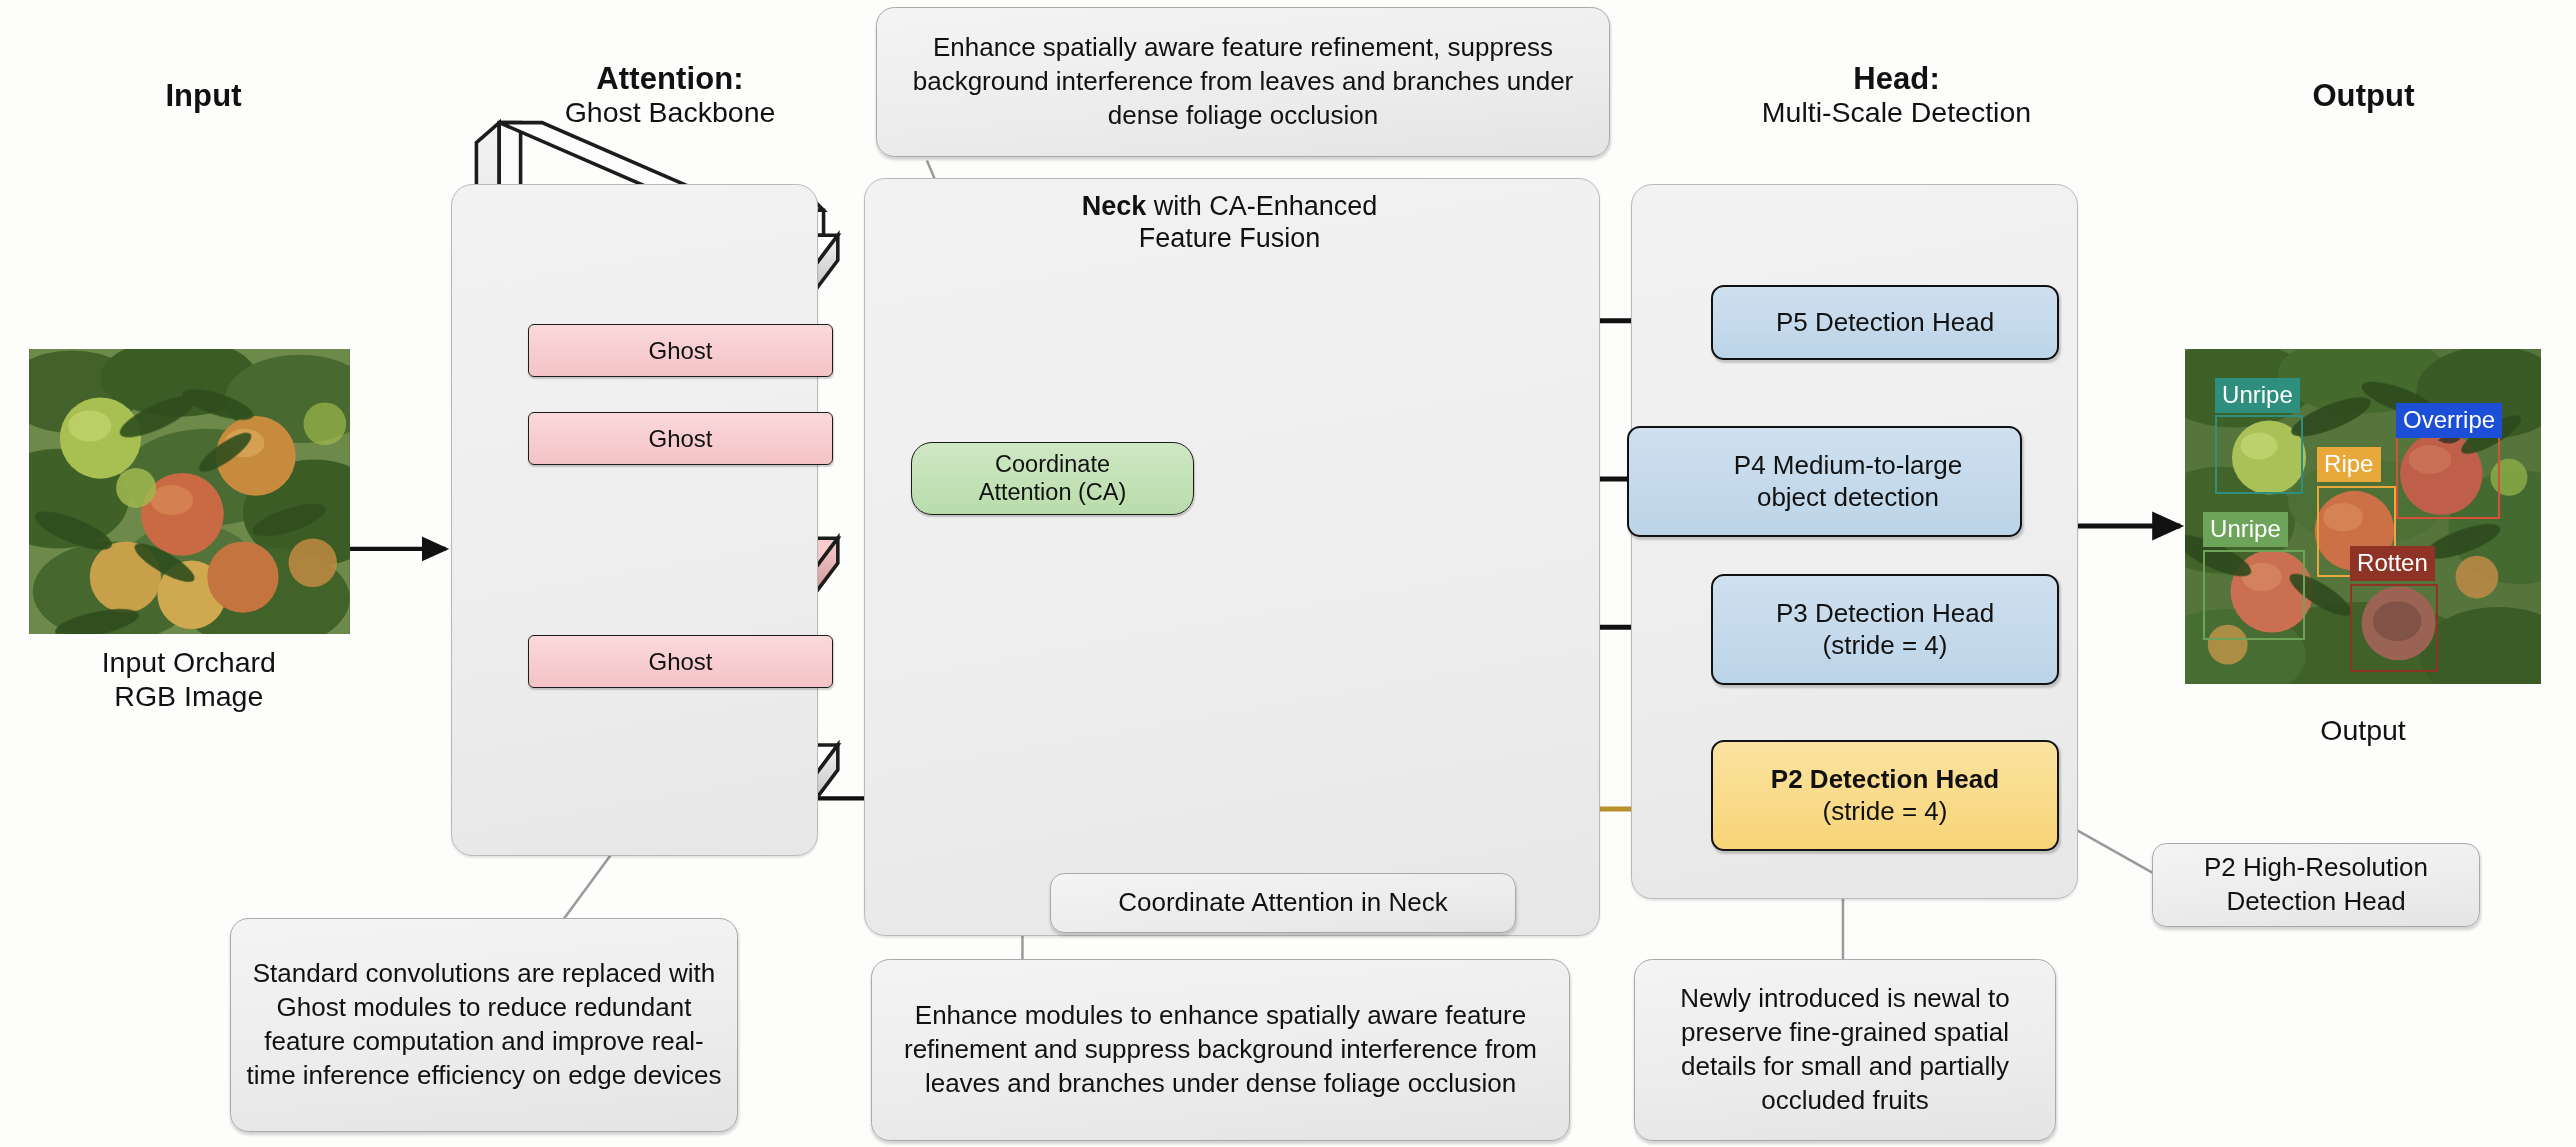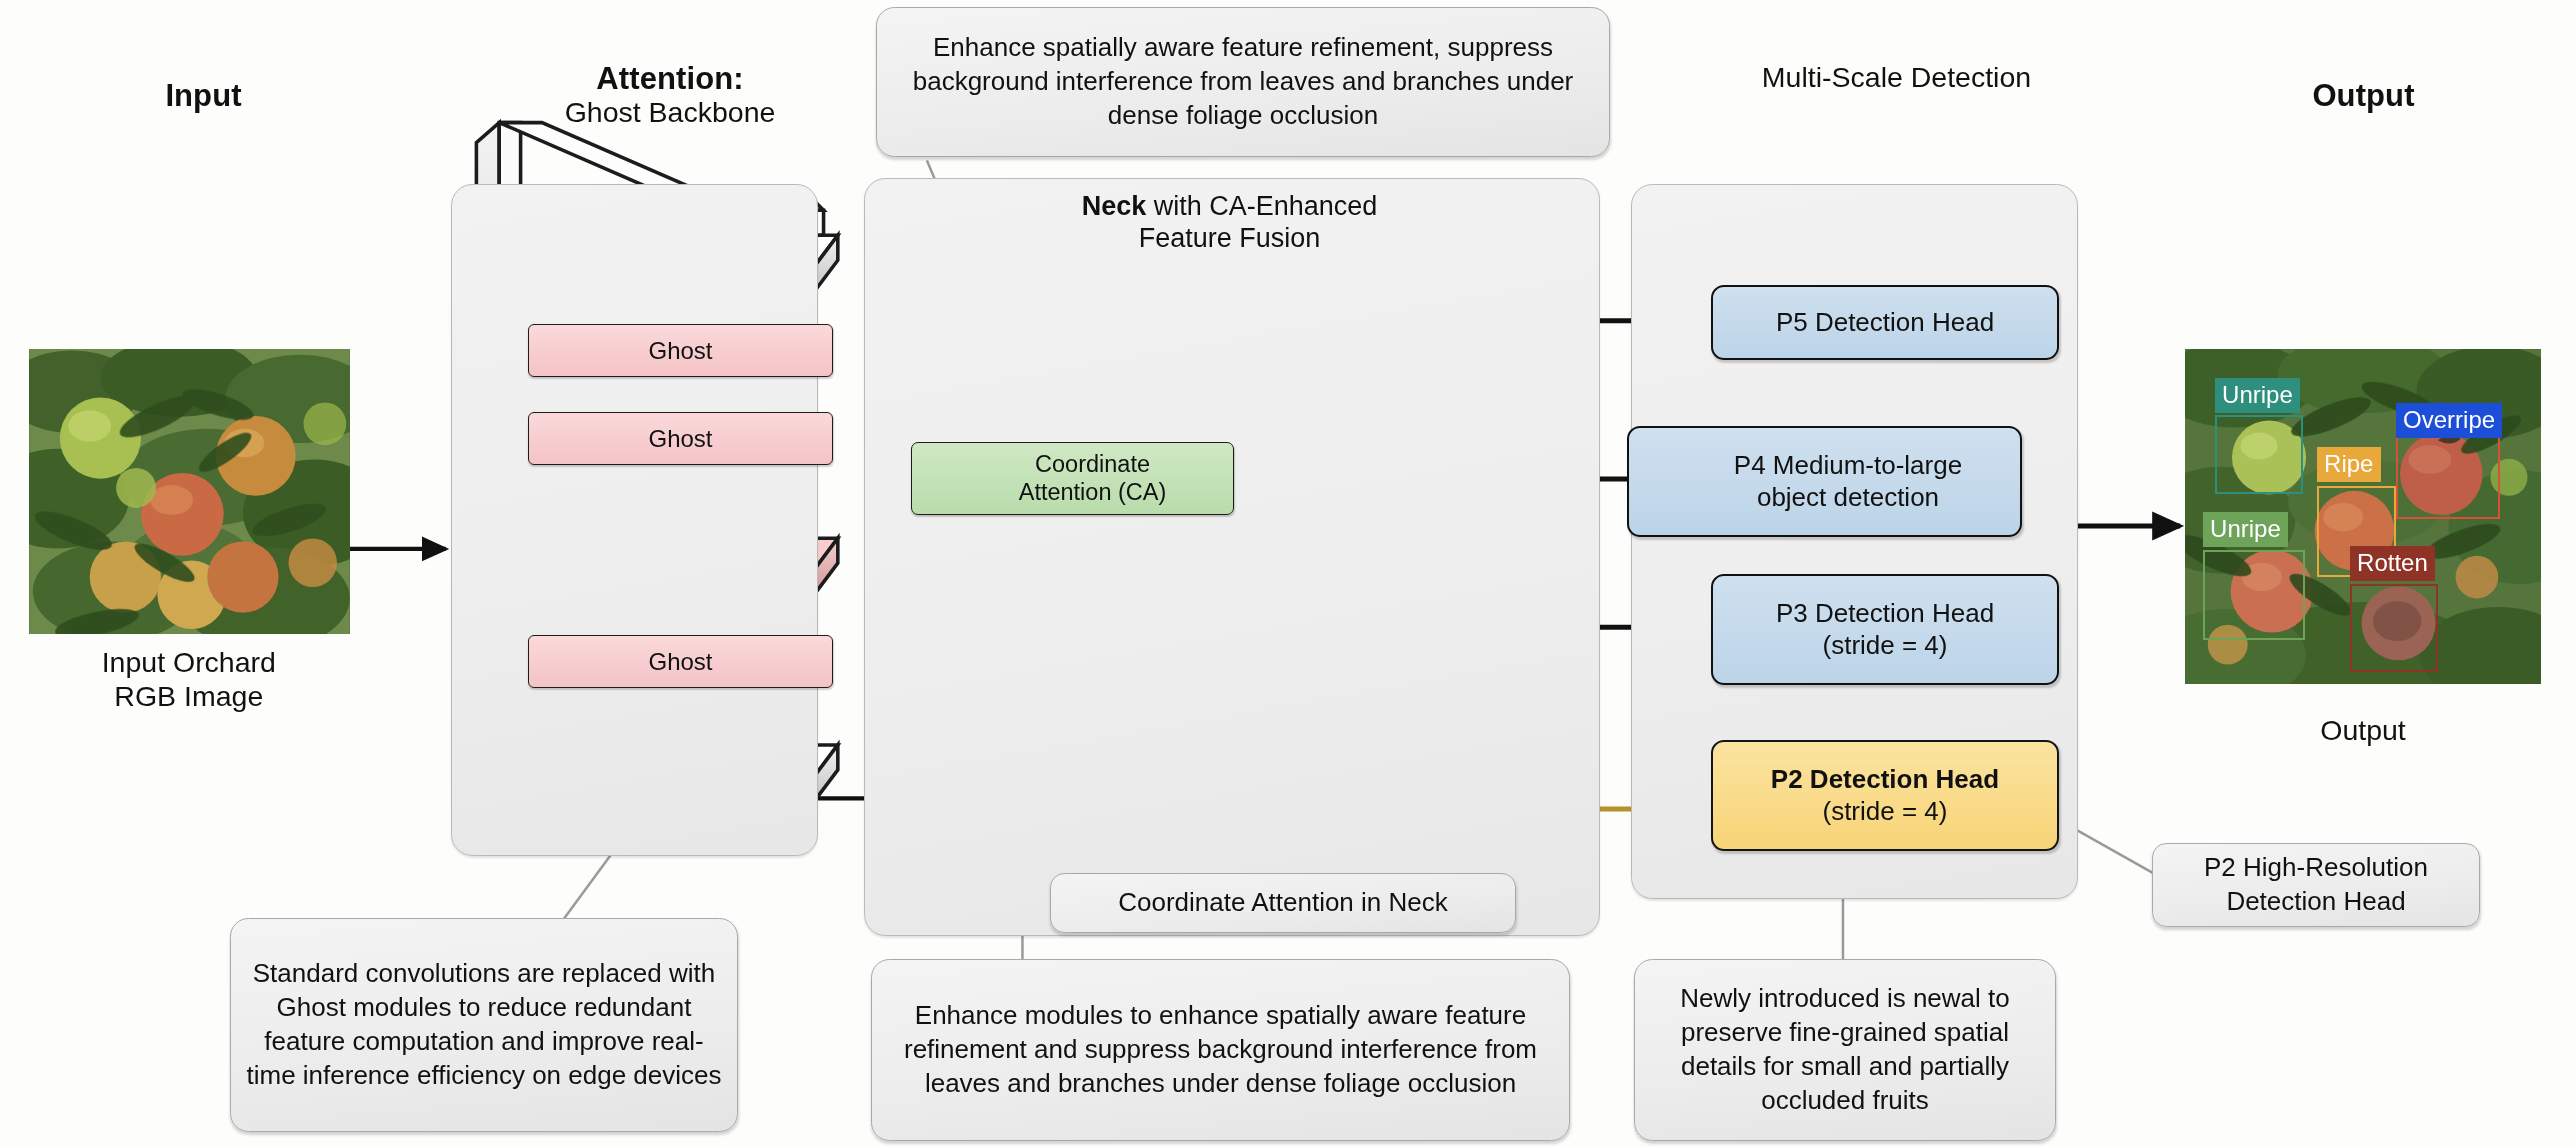--- a/index.html
+++ b/index.html
@@ -24,24 +24,24 @@
   .photo{position:absolute;overflow:hidden;background:#3f5a2a;}
   .cap{position:absolute;text-align:center;font-size:28.5px;line-height:1.2;}
 
   
   .ghost{position:absolute;border:1.4px solid #1c1c1c;border-radius:6px;
          background:linear-gradient(180deg,#fbd9da 0%,#f4c3c6 100%);
          display:flex;align-items:center;justify-content:center;
          font-size:24px;color:#111;box-shadow:0.7px 1.4px 1.4px rgba(0,0,0,.18);}
 
   
-  .capill{position:absolute;border:1.4px solid #1c1c1c;border-radius:7px;
+  .capill{position:absolute;border:1.4px solid #1c1c1c;border-radius:21px;
           background:linear-gradient(180deg,#cfe8c4 0%,#b9dcab 100%);
           display:flex;align-items:center;justify-content:center;text-align:center;
-          font-size:23.5px;line-height:1.18;color:#111;box-shadow:0.7px 1.4px 1.4px rgba(0,0,0,.2);padding-left:40px;}
+          font-size:23.5px;line-height:1.18;color:#111;box-shadow:0.7px 1.4px 1.4px rgba(0,0,0,.2);}
 
   
   .hblk{position:absolute;border:2.1px solid #111;border-radius:13px;
         display:flex;align-items:center;justify-content:center;text-align:center;
         font-size:26px;line-height:1.2;box-shadow:1.4px 2.1px 2.1px rgba(0,0,0,.18);}
   .hblk.blue{background:linear-gradient(180deg,#cfe0ef 0%,#bcd4e8 100%);}
   .hblk.gold{background:linear-gradient(180deg,#fbe3a0 0%,#f7d477 100%);
              border-color:#141414;font-weight:bold;}
   .hblk.gold .sub{font-weight:normal;}
 
@@ -236,20 +236,21 @@
 <div class="sec-head one abs" style="left:86px;top:78px;width:235px;">
   <span class="b">Input</span>
 </div>
 
 <div class="sec-head abs" style="left:492px;top:61px;width:356px;">
   <span class="b">Attention:</span>
   <span class="n">Ghost Backbone</span>
 </div>
 
 <div class="sec-head abs" style="left:1697px;top:61px;width:399px;">
+  <span class="b">Head:</span>
   <span class="n">Multi-Scale Detection</span>
 </div>
 
 <div class="sec-head one abs" style="left:2246px;top:78px;width:235px;">
   <span class="b">Output</span>
 </div>
 
 <div class="photo" style="left:28.5px;top:349px;width:321px;height:285px;">
   <svg viewBox="0 0 450 400" width="321" height="285">
     <rect width="450" height="400" fill="#6e8a4b"></rect>

